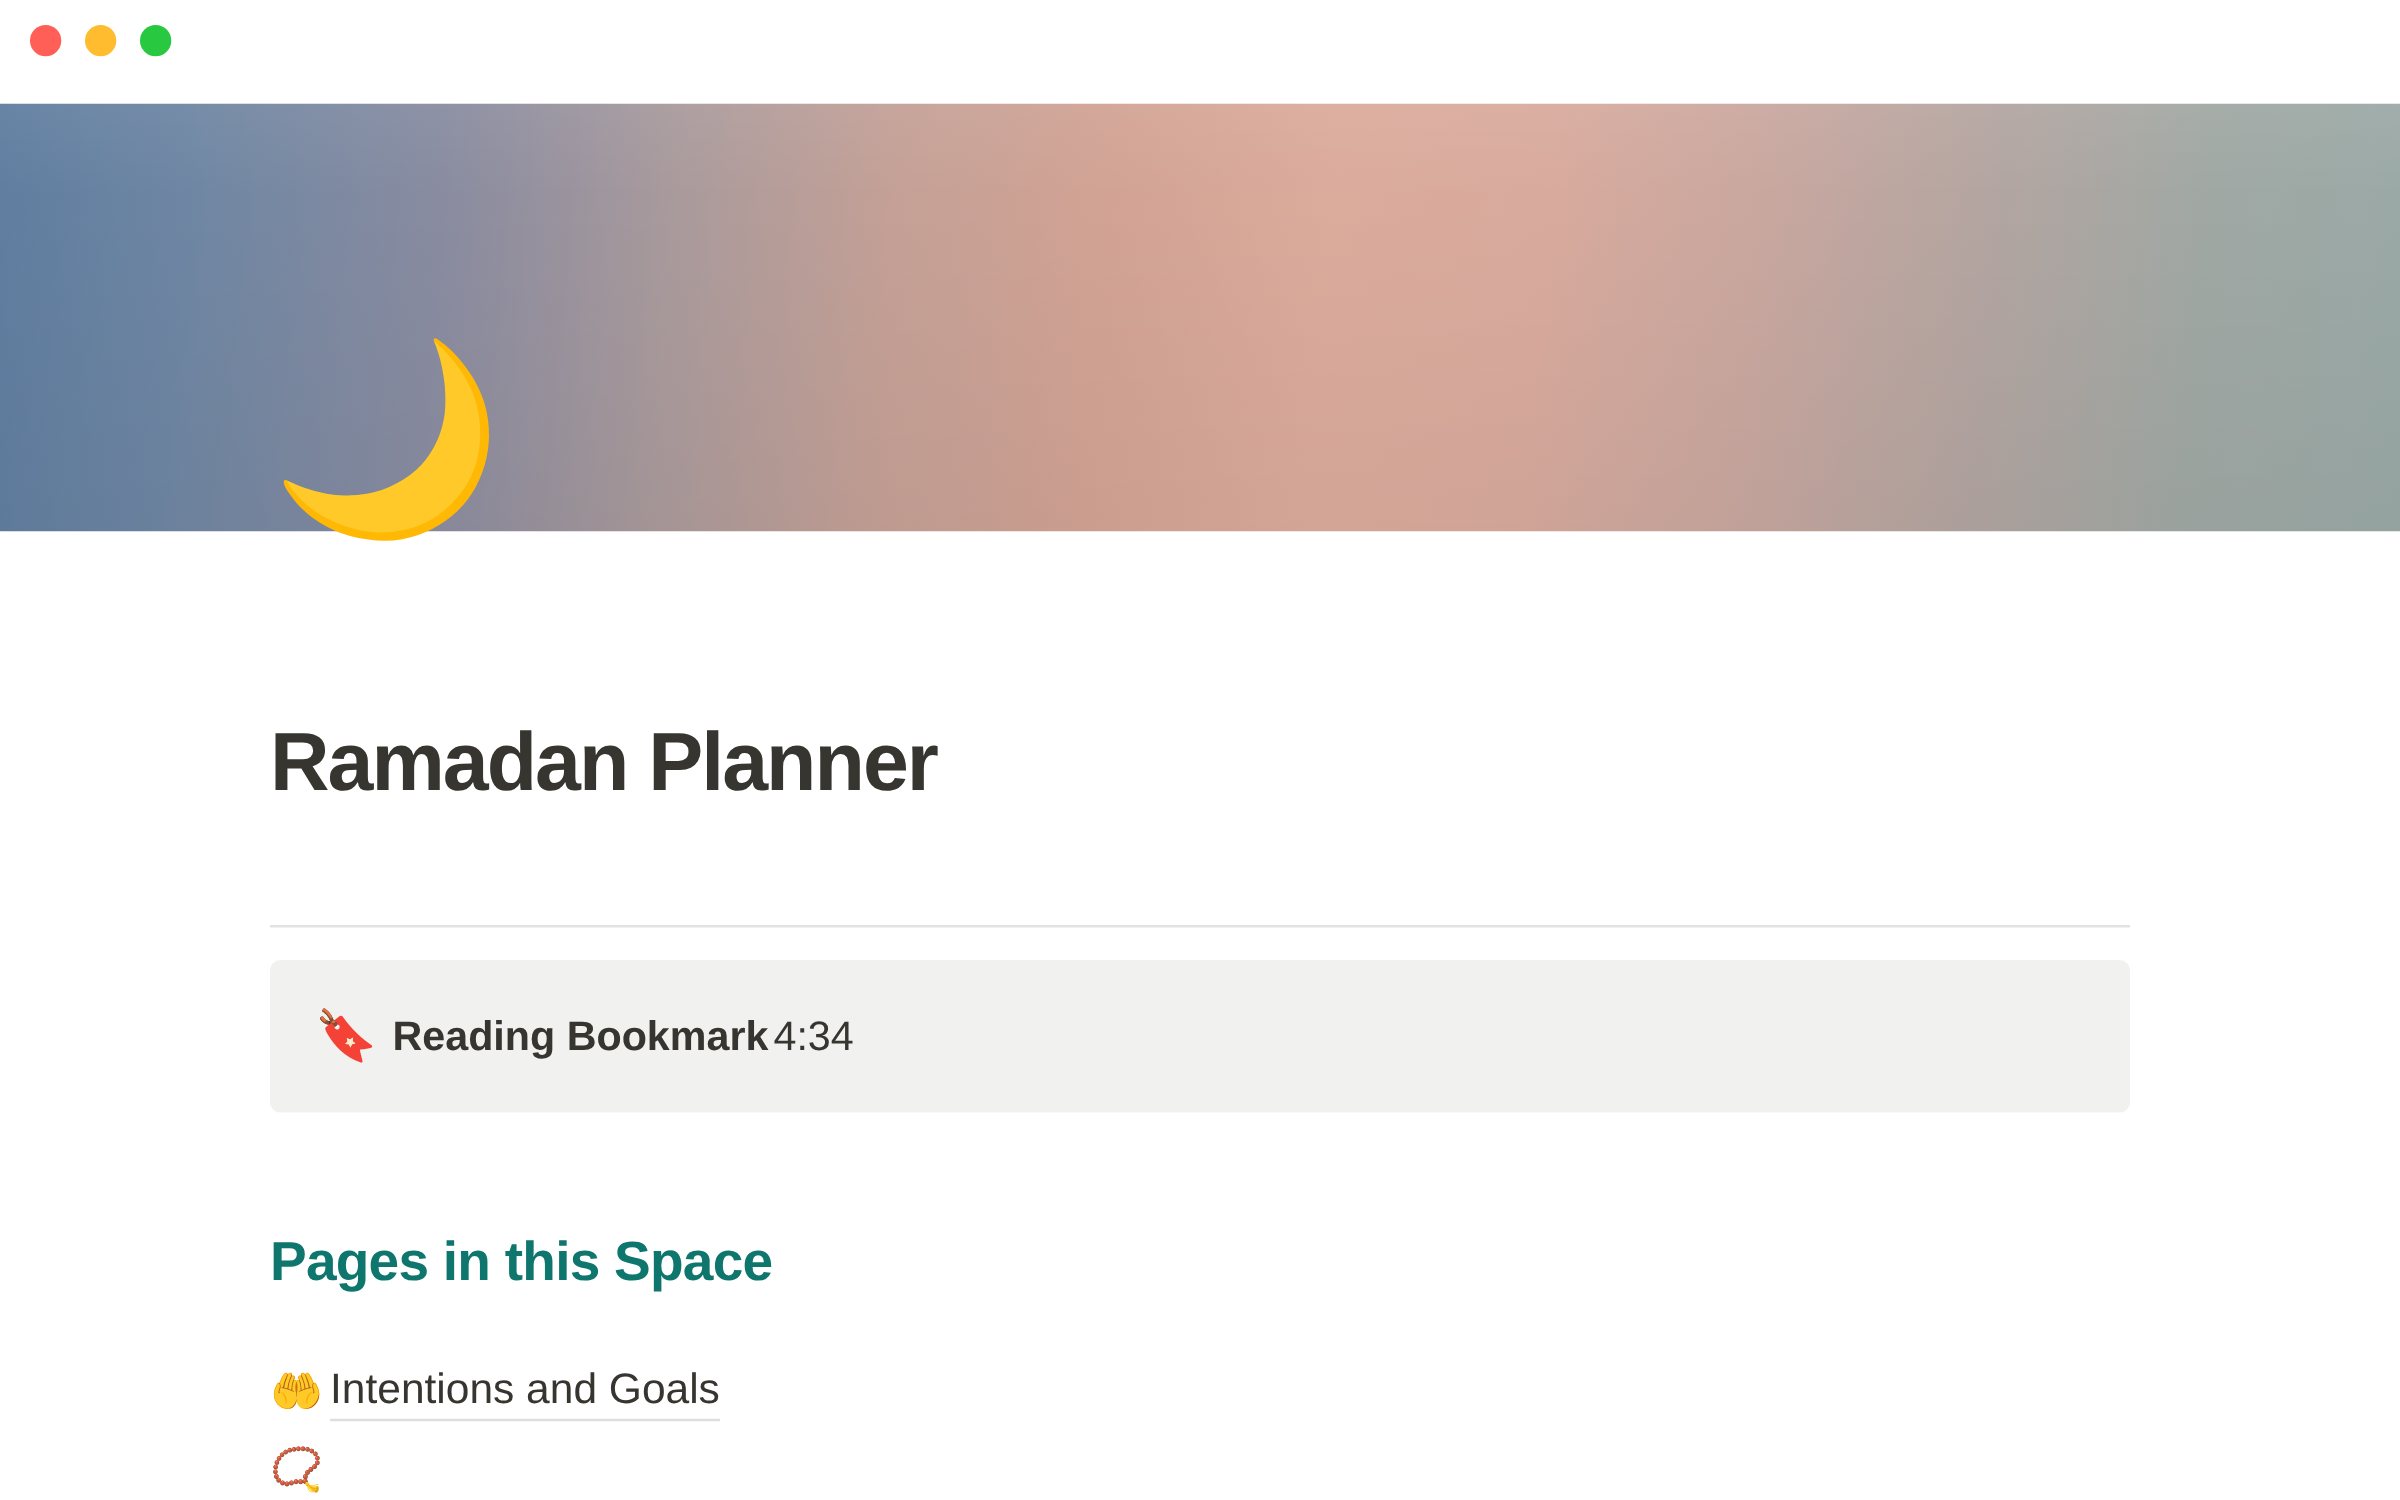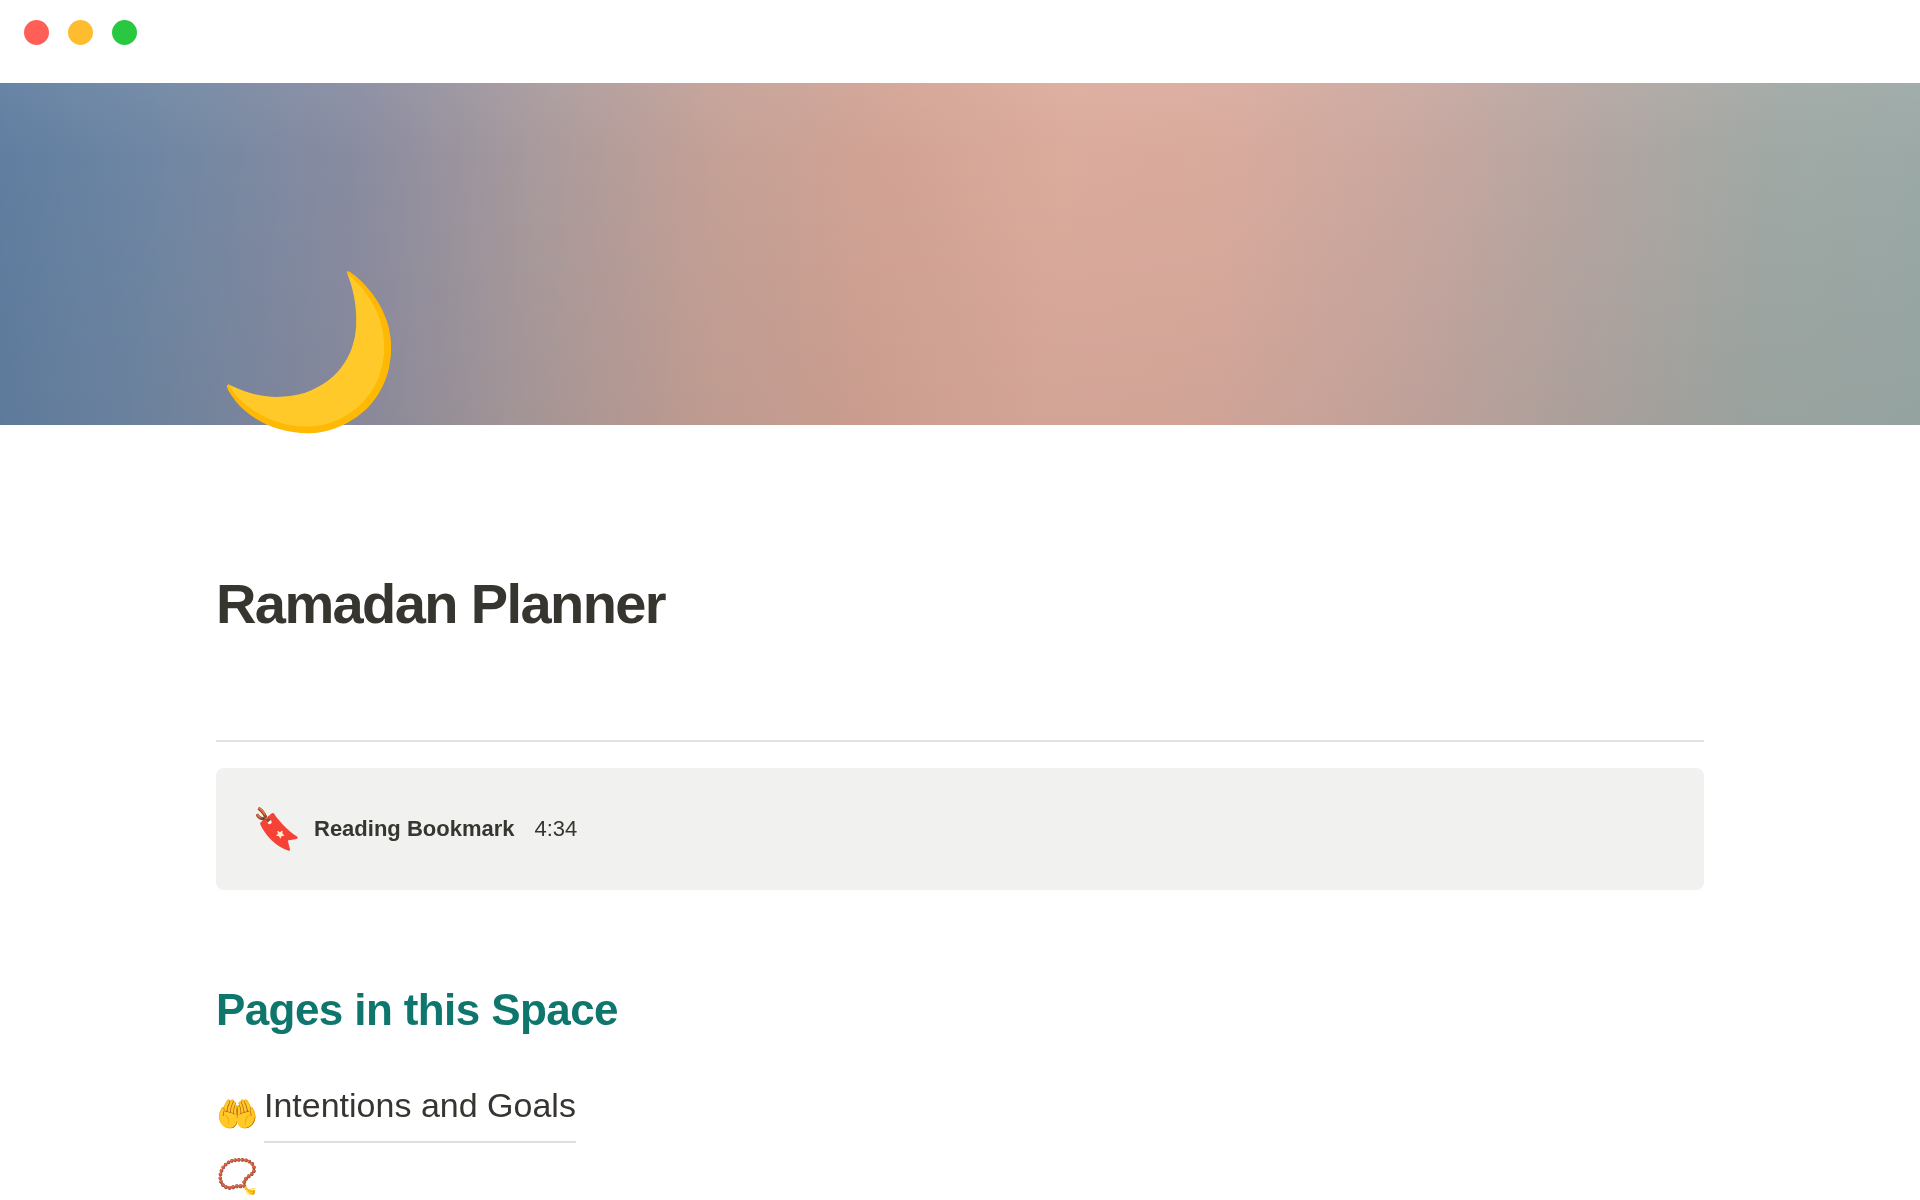--- a/index.html
+++ b/index.html
@@ -93,21 +93,21 @@
     font-family: "DejaVu Sans", sans-serif;
     user-select: none;
   }
 
   
   .page-title {
     position: absolute;
     top: 492px;
     left: 216px;
     width: 1500px;
-    font-size: 56px;
+    font-size: 66px;
     line-height: 1.05;
     font-weight: 700;
     letter-spacing: -1.6px;
     color: #37352f;
   }
 
   
   .divider {
     position: absolute;
     top: 657px;
@@ -133,25 +133,25 @@
   .callout-emoji {
     font-size: 40px;
     line-height: 1;
     font-family: "DejaVu Sans", sans-serif;
     width: 54px;
     flex: none;
     user-select: none;
   }
   .callout-text {
     margin-left: 8px;
-    font-size: 22px;
+    font-size: 33px;
     color: #37352f;
     display: flex;
     align-items: baseline;
-    gap: 20px;
+    gap: 4px;
     white-space: nowrap;
   }
   .callout-label { font-weight: 700; }
   .callout-value { font-weight: 400; }
 
   
   .section-heading {
     position: absolute;
     top: 902px;
     left: 216px;
@@ -179,21 +179,21 @@
     line-height: 1;
     font-family: "DejaVu Sans", sans-serif;
     width: 48px;
     flex: none;
     user-select: none;
   }
   .page-link-label {
     font-size: 34px;
     color: #37352f;
     border-bottom: 2px solid #dfdedc;
-    padding-bottom: 16px;
+    padding-bottom: 4px;
     line-height: 1.2;
   }
 </style>
 </head>
 <body>
 
 <div class="window">
 
   <div class="titlebar">
     <div class="traffic-lights">

